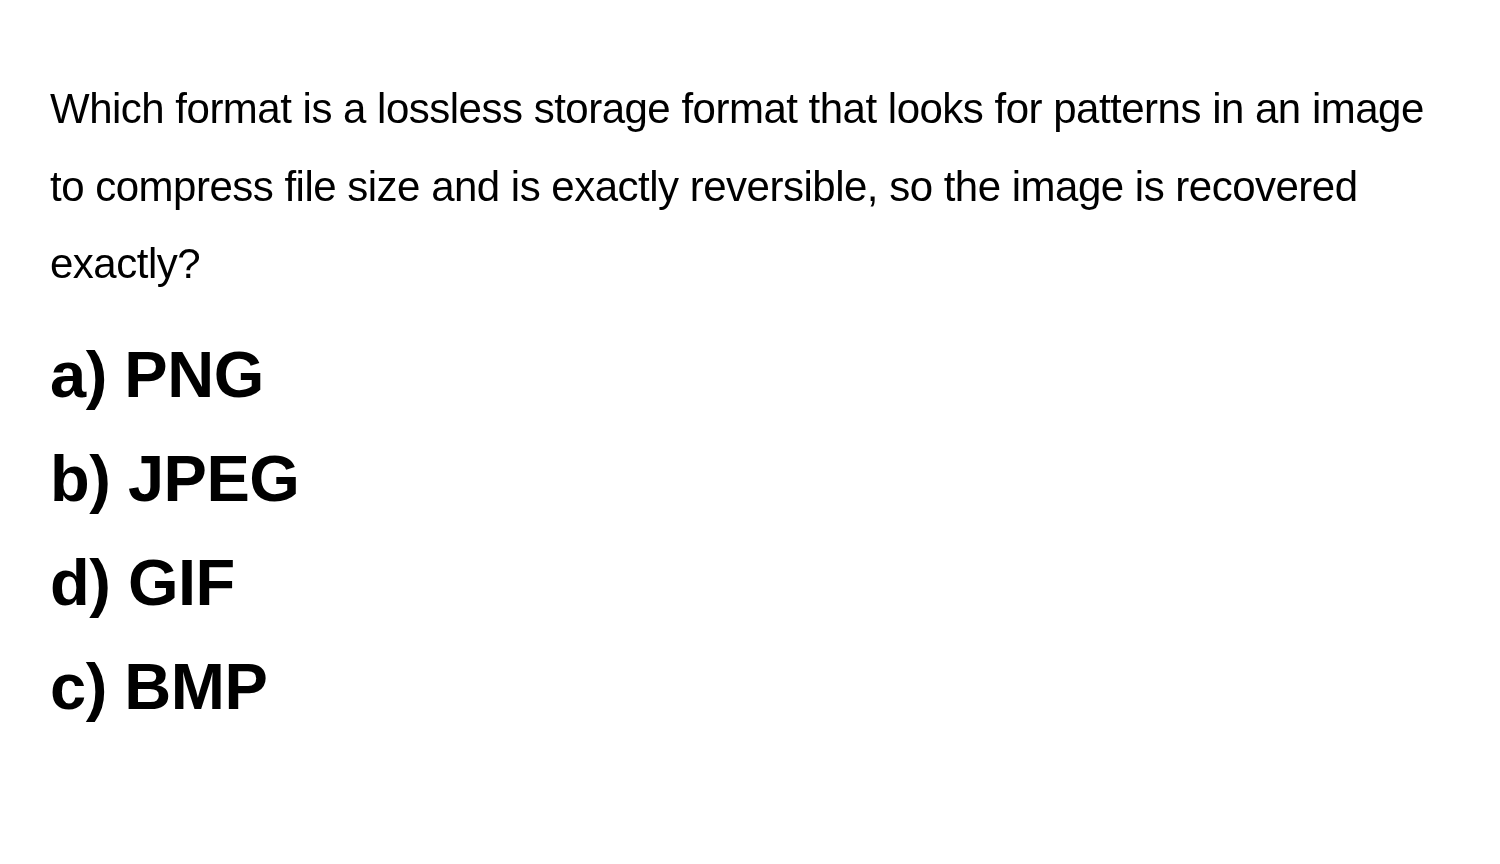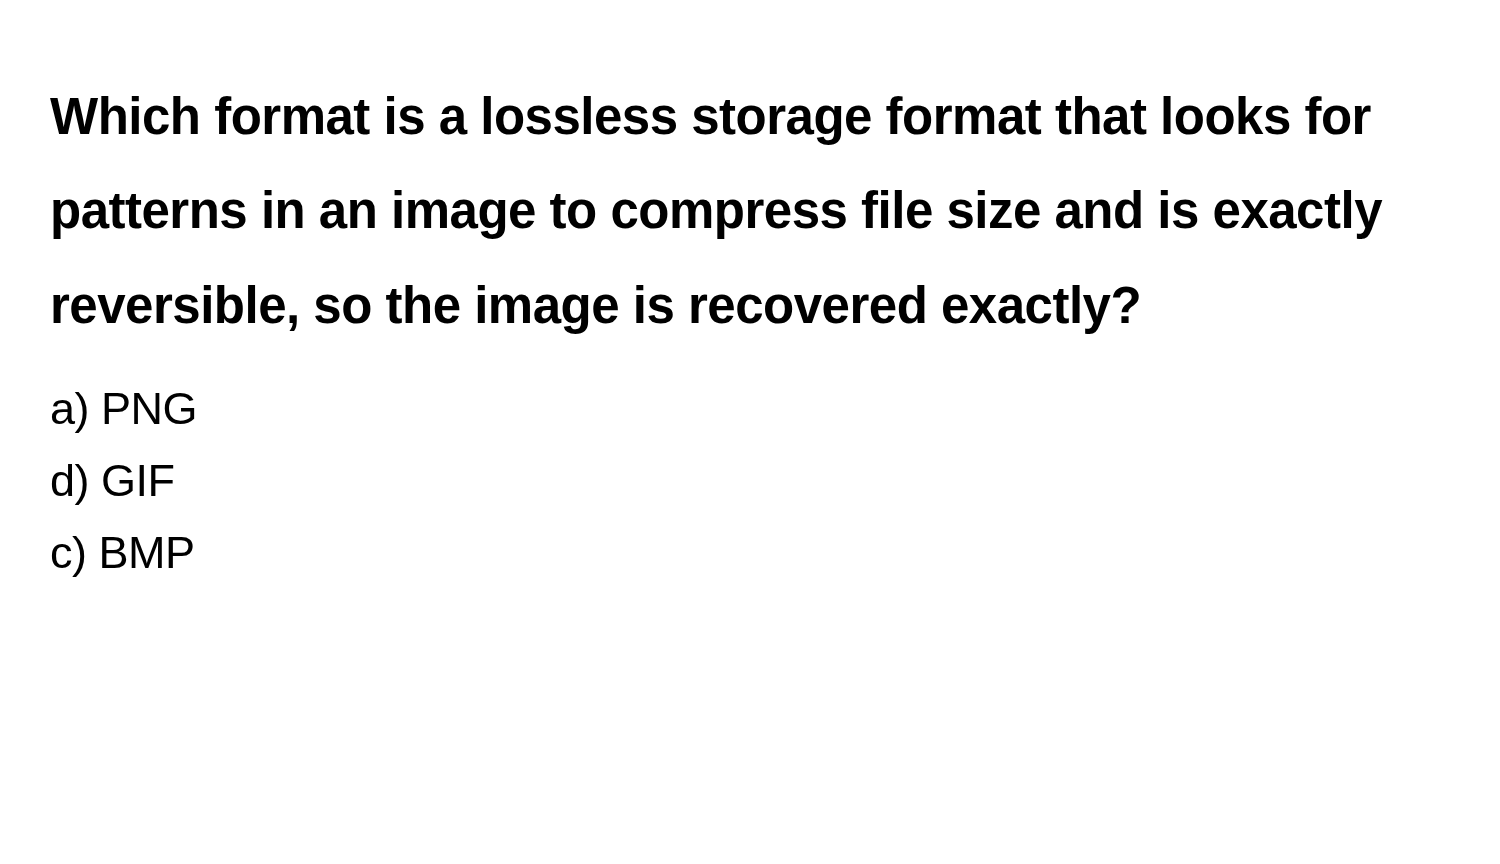--- a/index.html
+++ b/index.html
@@ -9,36 +9,37 @@
     }
     body {
       width: 1500px;
       height: 864px;
       background: #ffffff;
       font-family: -apple-system, BlinkMacSystemFont, "Segoe UI", Helvetica, Arial, sans-serif;
       color: #000000;
       padding: 70px 50px 50px 50px;
     }
     .question-text {
-      font-size: 51px;
+      font-size: 42px;
       line-height: 1.85;
-      font-weight: 700;
+      font-weight: 400;
       letter-spacing: -0.5px;
     }
     .options {
       margin-top: 20px;
     }
     .option {
-      font-size: 45px;
+      font-size: 65px;
       line-height: 1.6;
-      font-weight: 400;
+      font-weight: 700;
       letter-spacing: -0.5px;
     }
   </style>
 </head>
 <body>
 
 <div class="question-text">Which format is a lossless storage format that looks for patterns in an image to compress file size and is exactly reversible, so the image is recovered exactly?</div>
 <div class="options">
   <div class="option">a) PNG</div>
+  <div class="option">b) JPEG</div>
   <div class="option">d) GIF</div>
   <div class="option">c) BMP</div>
 </div>
 
 </body></html>

